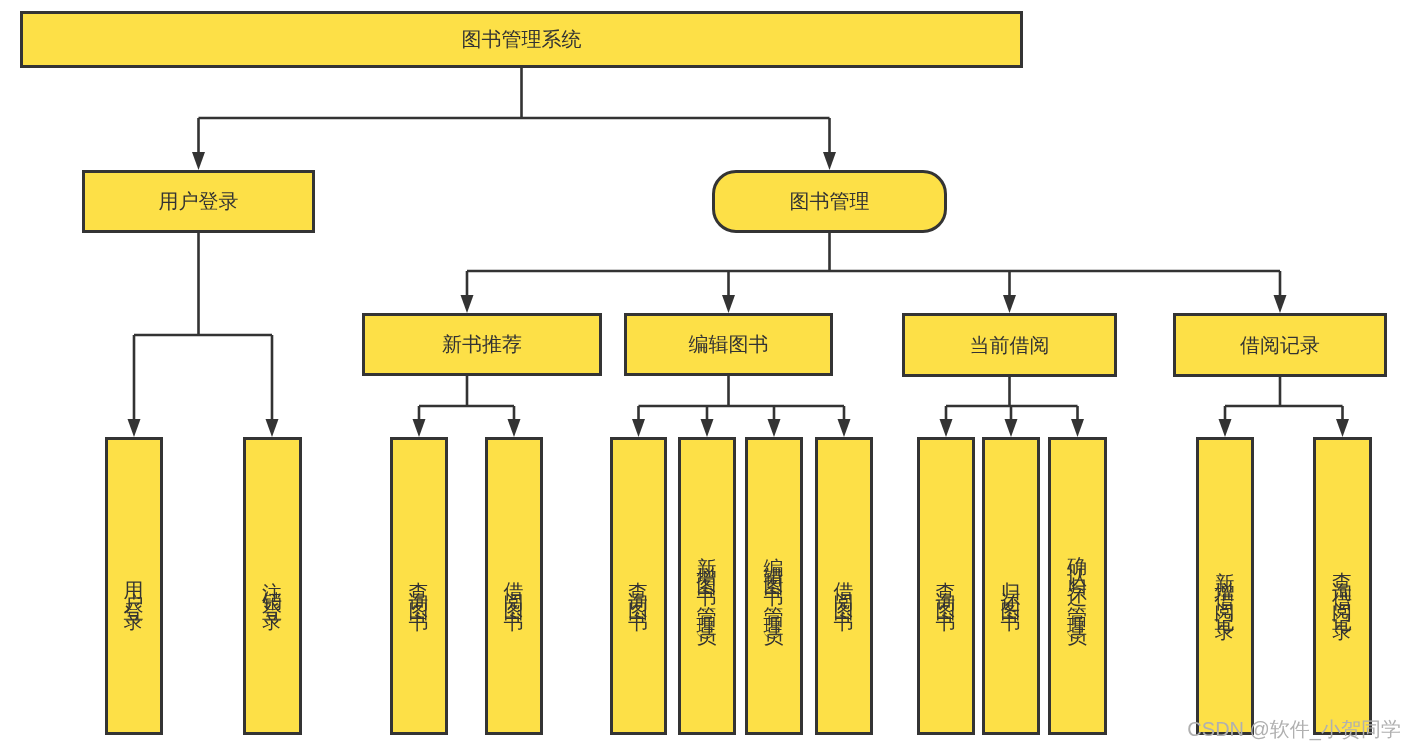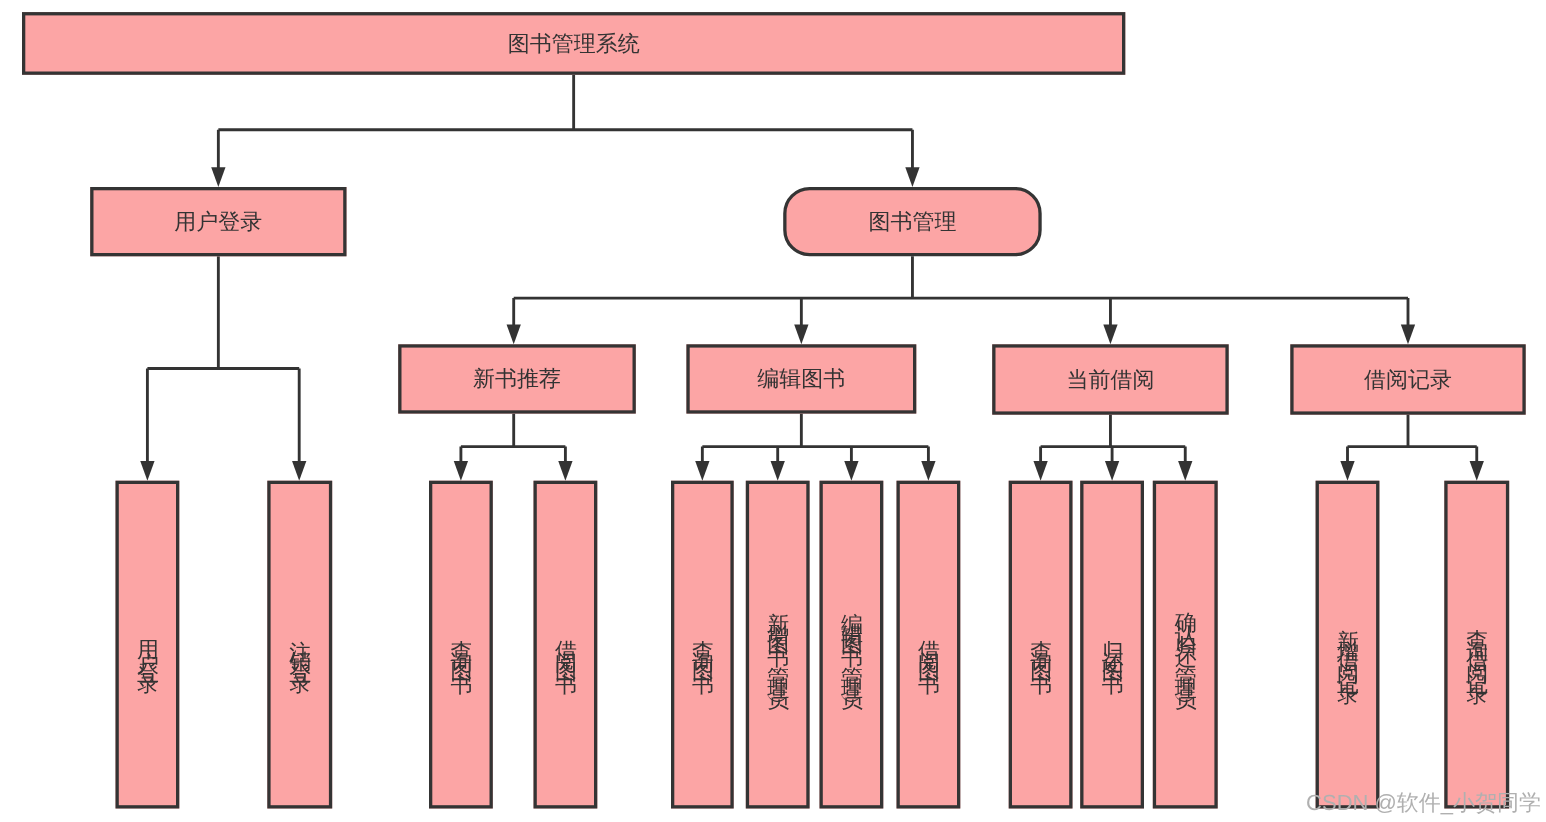--- a/index.html
+++ b/index.html
@@ -22,21 +22,21 @@
     stroke: var(--line, #333333);
     stroke-width: 2.6;
     fill: none;
   }
   .connectors polygon {
     fill: var(--line, #333333);
     stroke: none;
   }
   .node {
     position: absolute;
-    background: #fca5a5;
+    background: #fde047;
     border: 3px solid var(--box_border, #343434);
     display: flex;
     align-items: center;
     justify-content: center;
     color: var(--text, #333333);
     font-size: 20px;
     z-index: 2;
     text-align: center;
   }
   .node .vtext {
@@ -115,21 +115,21 @@
     <span>图书管理系统</span>
   </div>
 
   <div class="node" style="left:82px; top:170px; width:233px; height:63px;">
     <span>用户登录</span>
   </div>
   <div class="node" style="left:712px; top:170px; width:235px; height:63px;border-radius:24px;">
     <span>图书管理</span>
   </div>
 
-  <div class="node" style="left:362px; top:313px; width:216px; height:63px;">
+  <div class="node" style="left:362px; top:313px; width:240px; height:63px;">
     <span>新书推荐</span>
   </div>
   <div class="node" style="left:624px; top:313px; width:209px; height:63px;">
     <span>编辑图书</span>
   </div>
   <div class="node" style="left:1173px; top:313px; width:214px; height:64px;">
     <span>借阅记录</span>
   </div>
   <div class="node" style="left:902px; top:313px; width:215px; height:64px;">
     <span>当前借阅</span>

